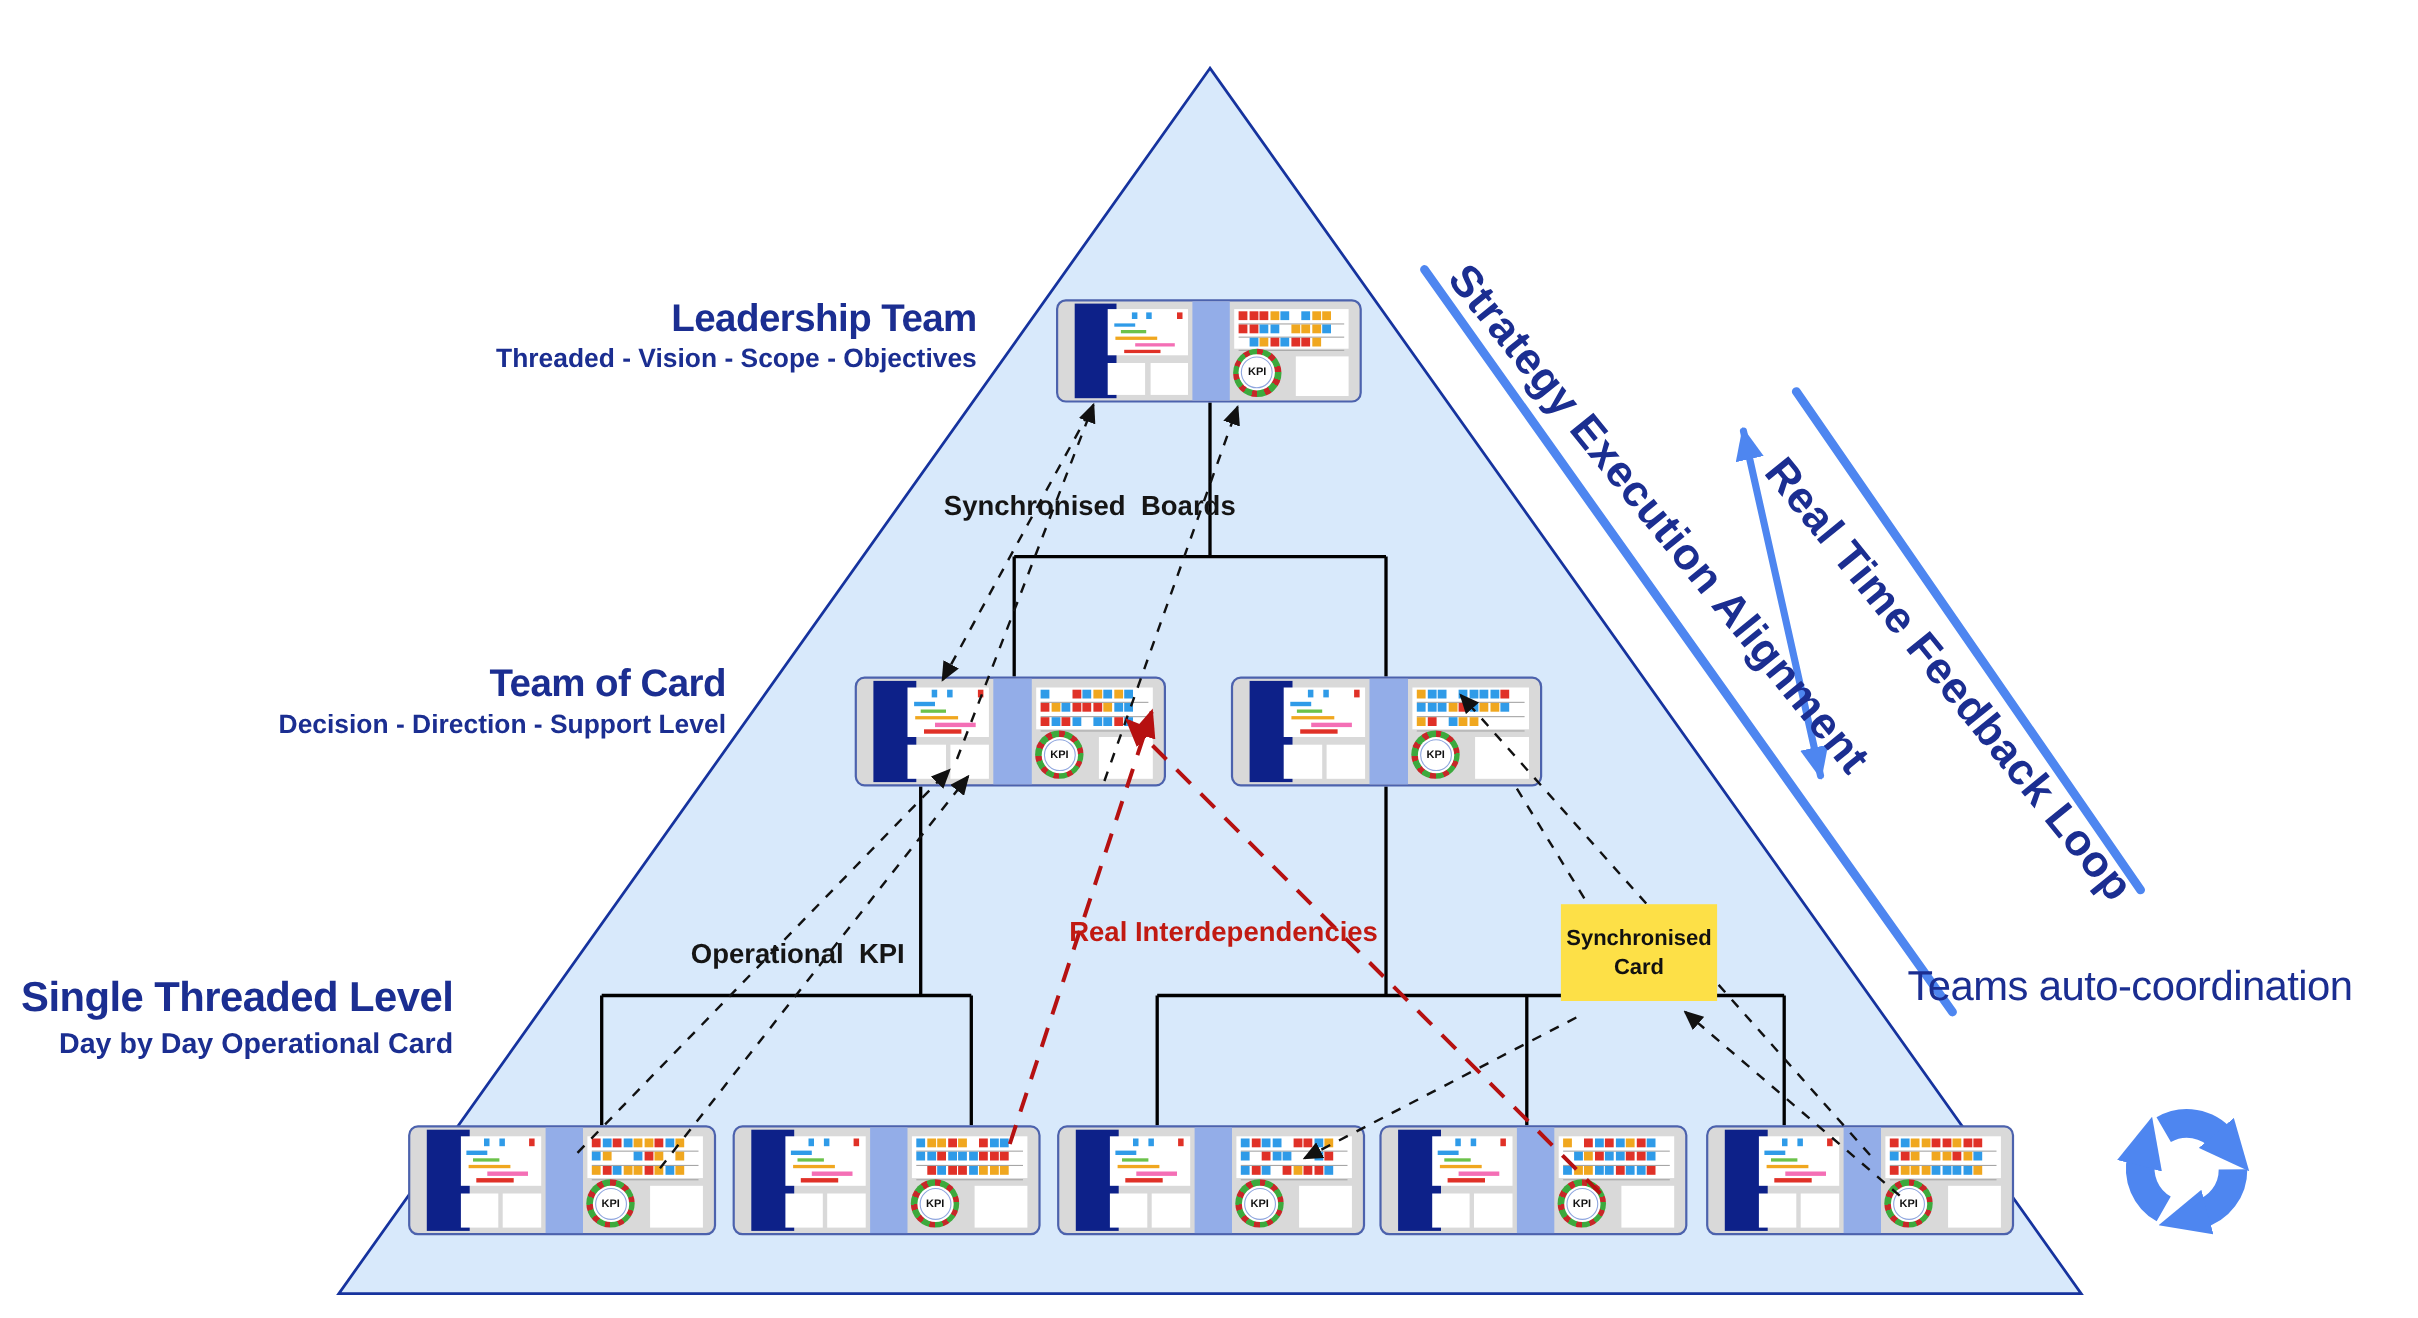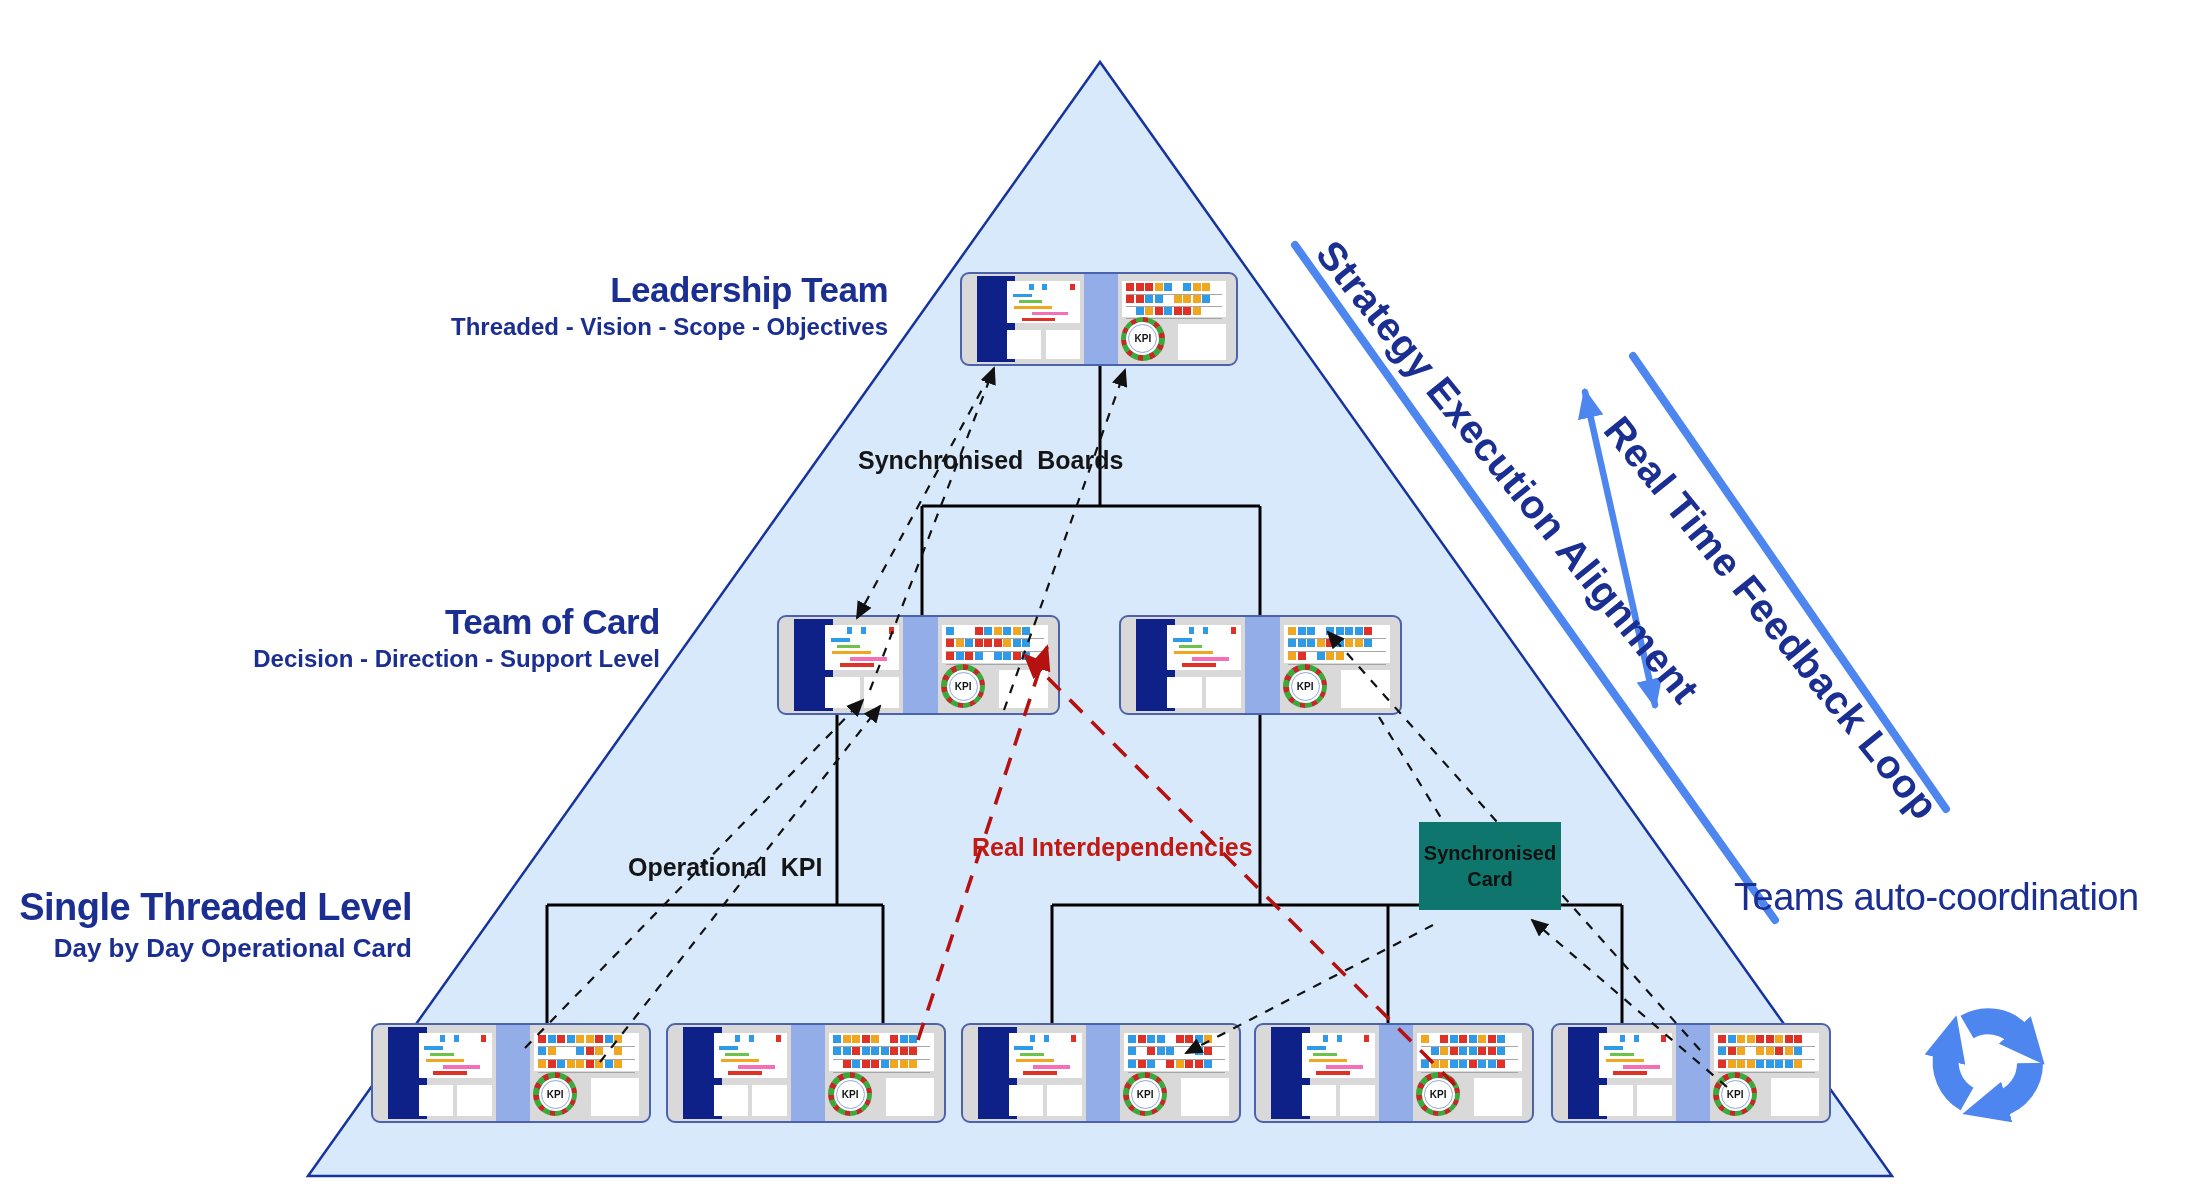--- a/index.html
+++ b/index.html
@@ -32,21 +32,21 @@
 
   
   .lvl{position:absolute;text-align:right;color:#1B2E91;line-height:1.25;}
   .lvl .t{font-weight:700;letter-spacing:-0.5px;}
   .lvl .s{font-weight:700;}
   #lvl-leadership .t{font-size:35px;} #lvl-leadership .s{font-size:24px;}
   #lvl-teams .t{font-size:35px;} #lvl-teams .s{font-size:24px;}
   #lvl-single .t{font-size:38px;} #lvl-single .s{font-size:26px;}
   .ann{position:absolute;font-size:25px;font-weight:700;color:#151515;white-space:pre;}
   .ann.red{color:#C11A12;}
-  .card{position:absolute;left:1419px;top:822px;width:142px;height:88px;background:#0f766e;
+  .card{position:absolute;left:1419px;top:822px;width:142px;height:88px;background:#fde047;
         display:flex;flex-direction:column;align-items:center;justify-content:center;
         font-size:20px;font-weight:700;color:#111;line-height:1.3;}
   .rot{position:absolute;color:#1B2E91;font-size:40px;font-weight:700;letter-spacing:0.5px;
        transform:rotate(51deg);transform-origin:left top;white-space:nowrap;}
   #rot-strategy{left:1342px;top:232px;}
   #rot-realtime{left:1630px;top:408px;}
   #teams-auto{position:absolute;left:1734px;top:876px;font-size:38px;font-weight:400;
               color:#1B2E91;letter-spacing:-0.5px;white-space:nowrap;}
 </style>
 </head>

